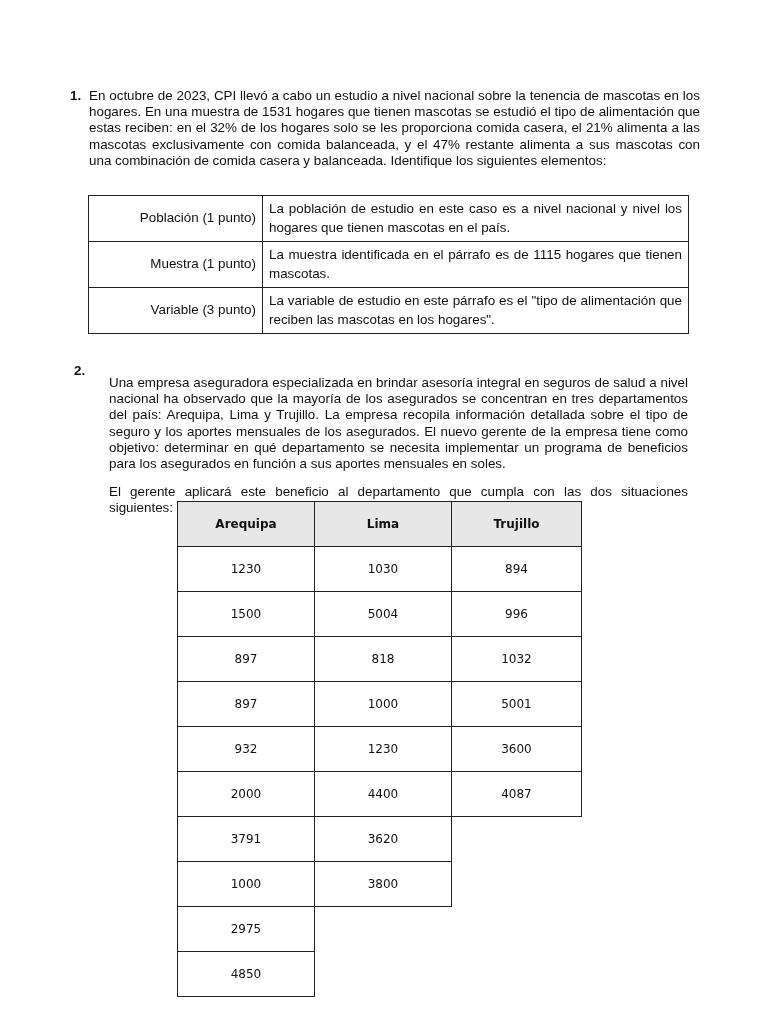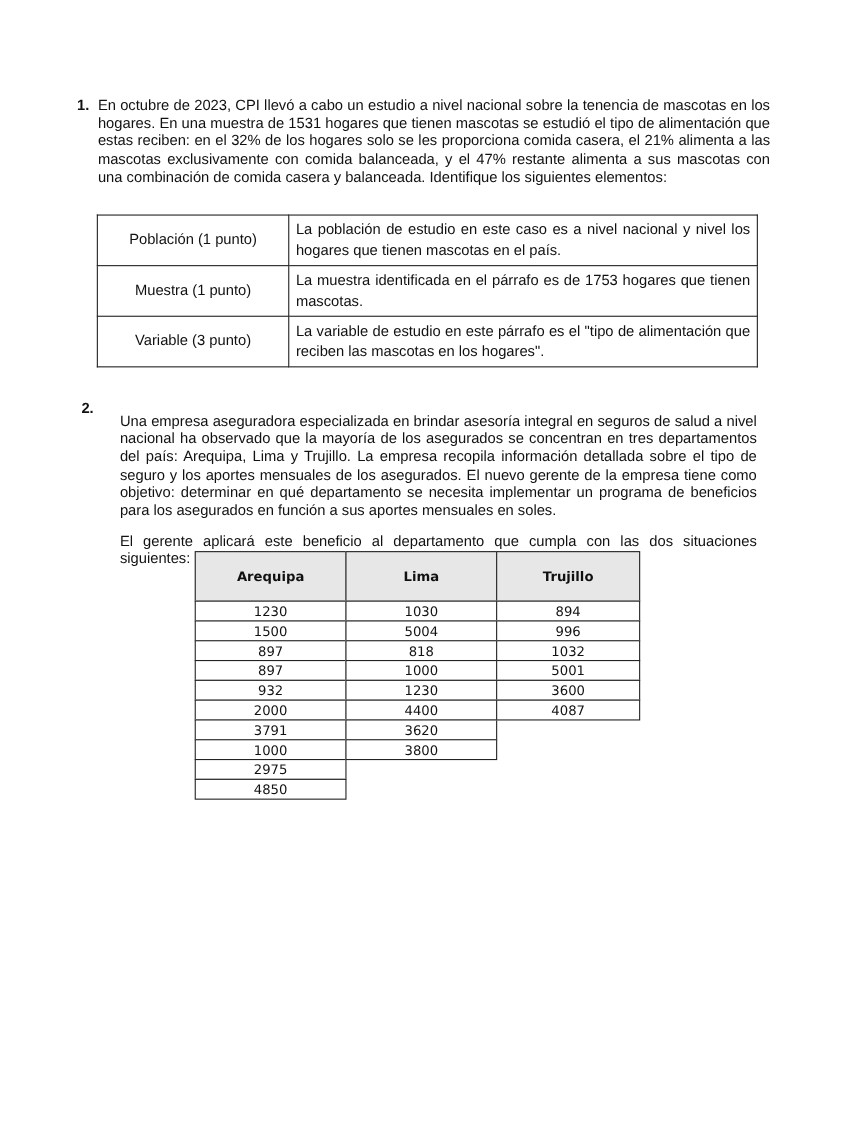--- a/index.html
+++ b/index.html
@@ -8,45 +8,45 @@
   .q { position:absolute; left:70px; width:630px; font-size:13.4px; line-height:16.2px; }
   .q .num { position:absolute; left:0; top:0; font-weight:bold; }
   .q .text { margin-left:19px; text-align:justify; text-align-last:left; }
   .q1 { top:88px; }
   .q2 { top:363px; left:74px; width:626px; }
   .q2 .text { margin-left:23px; }
   .q2 .text p { margin:12px; }
 
   table.t1 { position:absolute; left:88px; top:195px; width:601px; border-collapse:collapse; font-size:13.4px; line-height:18.5px; }
   table.t1 td { border:1px solid #222; padding:4px 6px; vertical-align:middle; height:42px; box-sizing:border-box; }
-  table.t1 td.lbl { width:174px; text-align:center; }
+  table.t1 td.lbl { width:174px; text-align:right; }
   table.t1 td.desc { text-align:justify; text-align-last:left; }
 
   .t2 { position:absolute; left:177px; top:501px; font-family:"DejaVu Sans", sans-serif; font-size:12px; color:#111; }
   .col { position:absolute; top:0; width:138px; }
-  .cell { box-sizing:border-box; border:1px solid #222; margin-top:-1px; height:19px; display:flex; align-items:center; justify-content:center; background:#fff; }
+  .cell { box-sizing:border-box; border:1px solid #222; margin-top:-1px; height:46px; display:flex; align-items:center; justify-content:center; background:#fff; }
   .hdr { height:46px; background:#e7e7e7; font-weight:bold; margin-top:0; }
 </style>
 </head>
 <body>
 
 <div class="q q1">
   <span class="num">1.</span>
   <div class="text">En octubre de 2023, CPI llevó a cabo un estudio a nivel nacional sobre la tenencia de mascotas en los hogares. En una muestra de 1531 hogares que tienen mascotas se estudió el tipo de alimentación que estas reciben: en el 32% de los hogares solo se les proporciona comida casera, el 21% alimenta a las mascotas exclusivamente con comida balanceada, y el 47% restante alimenta a sus mascotas con una combinación de comida casera y balanceada. Identifique los siguientes elementos:</div>
 </div>
 
 <table class="t1">
   <tbody>
       <tr>
     <td class="lbl">Población (1 punto)</td>
     <td class="desc">La población de estudio en este caso es a nivel nacional y nivel los hogares que tienen mascotas en el país.</td>
   </tr>
   <tr>
     <td class="lbl">Muestra (1 punto)</td>
-    <td class="desc">La muestra identificada en el párrafo es de 1753 hogares que tienen mascotas.</td>
+    <td class="desc">La muestra identificada en el párrafo es de 1115 hogares que tienen mascotas.</td>
   </tr>
   <tr>
     <td class="lbl">Variable (3 punto)</td>
     <td class="desc">La variable de estudio en este párrafo es el "tipo de alimentación que reciben las mascotas en los hogares".</td>
   </tr>
 </tbody>
   </table>
 
 <div class="q q2">
   <span class="num">2.</span>

